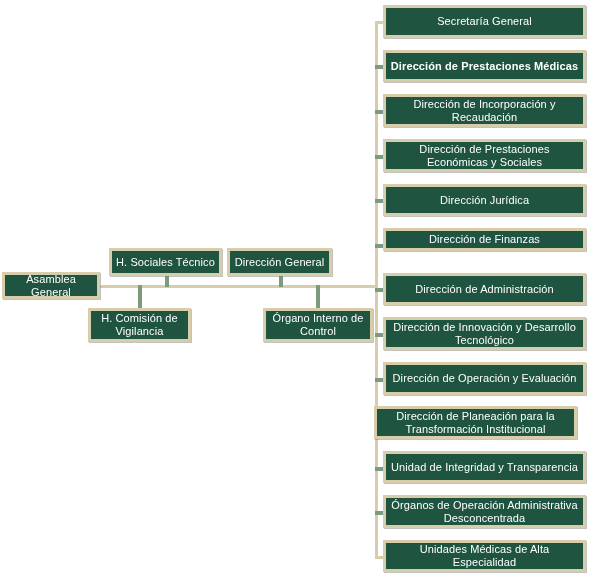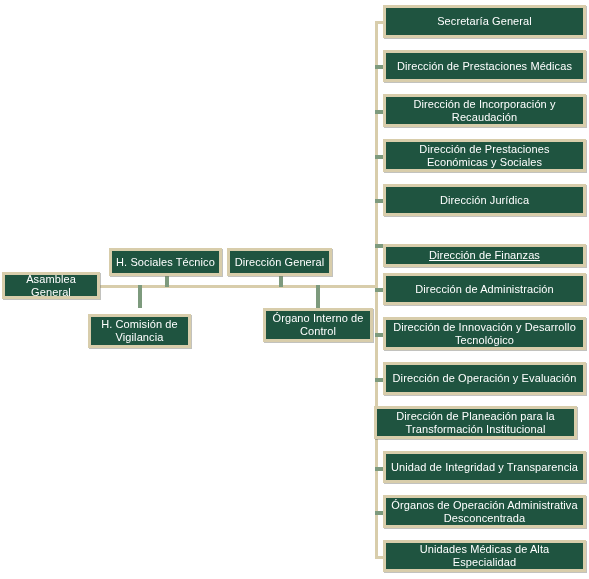--- a/index.html
+++ b/index.html
@@ -103,49 +103,49 @@
   </div>
 
   <div class="node" style="left:109px; top:248px; width:113px; height:28px;">
     <span>H. Sociales Técnico</span>
   </div>
 
   <div class="node" style="left:227px; top:248px; width:105px; height:28px;">
     <span>Dirección General</span>
   </div>
 
-  <div class="node" style="left:88px; top:308px; width:103px; height:34px;margin-top:6px;">
+  <div class="node" style="left:88px; top:308px; width:103px; height:34px;">
     <span>H. Comisión de Vigilancia</span>
   </div>
 
   <div class="node" style="left:263px; top:308px; width:110px; height:34px;">
     <span>Órgano Interno de Control</span>
   </div>
 
   <div class="node" style="left:383px; top:5px; width:203px; height:33px;">
     <span>Secretaría General</span>
   </div>
 
-  <div class="node" style="left:383px; top:50px; width:203px; height:32px;">
+  <div class="node" style="left:383px; top:50px; width:203px; height:32px;font-weight:bold;">
     <span>Dirección de Prestaciones Médicas</span>
   </div>
 
   <div class="node" style="left:383px; top:94px; width:203px; height:33px;">
     <span>Dirección de Incorporación y Recaudación</span>
   </div>
 
   <div class="node" style="left:383px; top:139px; width:203px; height:33px;">
     <span>Dirección de Prestaciones Económicas y Sociales</span>
   </div>
 
   <div class="node" style="left:383px; top:184px; width:203px; height:32px;">
     <span>Dirección Jurídica</span>
   </div>
 
-  <div class="node" style="left:383px; top:244px; width:203px; height:23px;text-decoration:underline;">
+  <div class="node" style="left:383px; top:228px; width:203px; height:23px;">
     <span>Dirección de Finanzas</span>
   </div>
 
   <div class="node" style="left:383px; top:273px; width:203px; height:32px;">
     <span>Dirección de Administración</span>
   </div>
 
   <div class="node" style="left:383px; top:317px; width:203px; height:33px;text-align:center;">
     <span>Dirección de Innovación y Desarrollo Tecnológico</span>
   </div>

